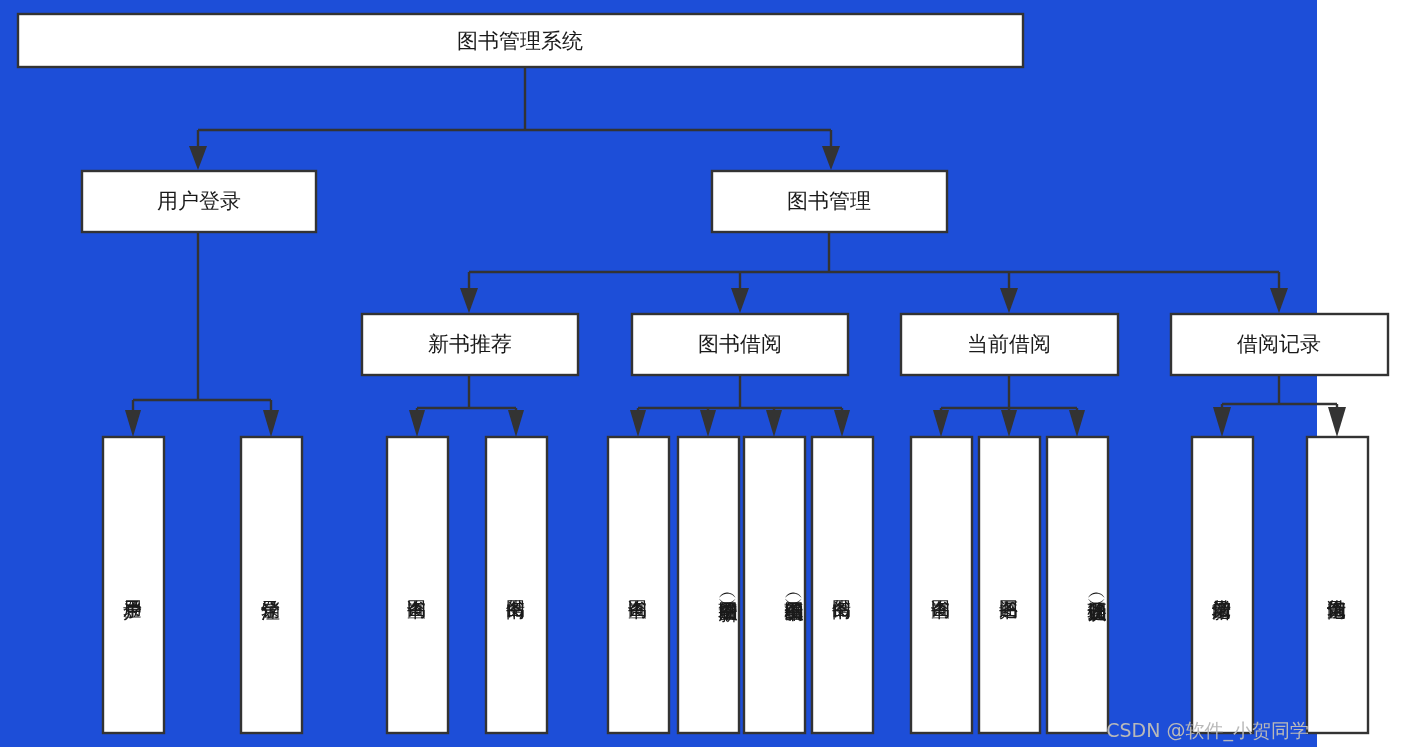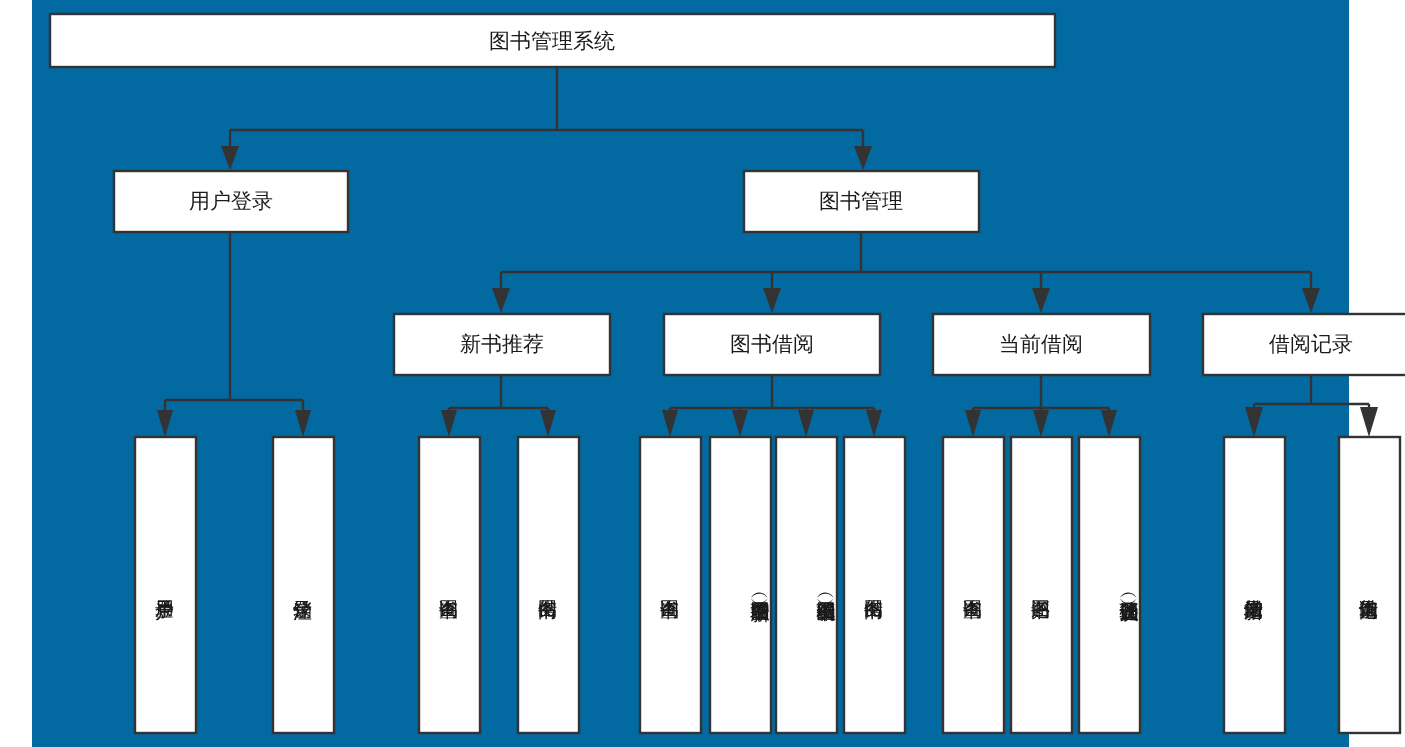--- a/index.html
+++ b/index.html
@@ -11,22 +11,21 @@
   body {
     width: 1405px;
     height: 747px;
     font-family: "Liberation Sans", "DejaVu Sans", sans-serif;
     overflow: hidden;
   }
   #diagram-root {
     position: relative;
     width: 1317px;
     height: 747px;
-    background: #0369a1;
-    margin-left: 32px;
+    background: #1d4ed8;
   }
   svg#tree-svg {
     position: absolute;
     top: 0;
     left: 0;
     width: 1405px;
     height: 747px;
     display: block;
   }
   .node-box {
@@ -230,14 +229,15 @@
   <div class="node-label-v" style="left:744px; top:437px; width:61px; height:296px; align-items:flex-start; padding-top:4px; box-sizing:border-box;">编辑图书（管理员）</div>
   <div class="node-label-v" style="left:812px; top:437px; width:61px; height:296px;">借阅图书</div>
 
   <div class="node-label-v" style="left:911px; top:437px; width:61px; height:296px;">查询图书</div>
   <div class="node-label-v" style="left:979px; top:437px; width:61px; height:296px;">归还图书</div>
   <div class="node-label-v" style="left:1047px; top:437px; width:61px; height:296px; align-items:flex-start; padding-top:4px; box-sizing:border-box;">确认归还（管理员）</div>
 
   <div class="node-label-v" style="left:1192px; top:437px; width:61px; height:296px;">新增借阅记录</div>
   <div class="node-label-v" style="left:1307px; top:437px; width:61px; height:296px;">查询借阅记录</div>
 
+  <div class="watermark">CSDN @软件_小贺同学</div>
 
 </div>
 
 </body></html>

